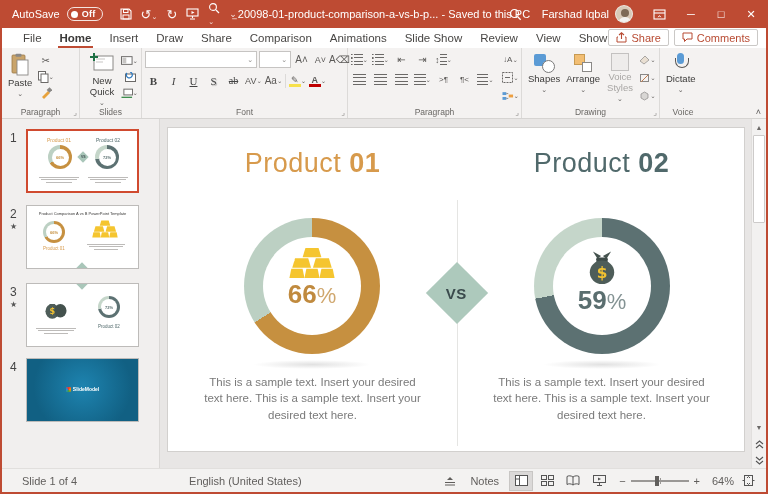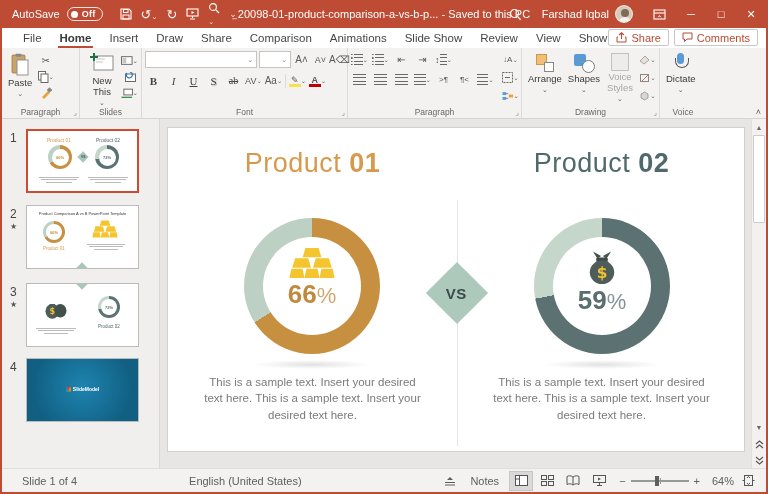--- a/index.html
+++ b/index.html
@@ -256,21 +256,21 @@
       <span class="launcher">⌟</span>
     </div>
 
     <div class="rgroup" style="width:62px">
       <div class="bigbtn">
         <svg width="24" height="22" viewBox="0 0 24 22">
           <rect x="4" y="3" width="19" height="14" fill="#fff" stroke="#8a8886"></rect>
           <path d="M6,6 h9 M6,9 h7" stroke="#c8c6c4" stroke-width="1.2"></path>
           <path d="M4,0 v8 M0,4 h8" stroke="#1E7145" stroke-width="2"></path>
         </svg>
-        <span>New This</span>
+        <span>New Quick</span>
         <span class="caret">⌄</span>
       </div>
       <div class="scol" style="margin-top:2px">
         <span class="sbtn">
           <svg width="12" height="9" viewBox="0 0 12 9">
               <rect x="0.5" y="0.5" width="11" height="8" fill="#fff" stroke="#6b6967"></rect>
               <rect x="1.5" y="1.5" width="4" height="6" fill="#c8c6c4"></rect>
             </svg>
           <span class="caret7">⌄</span>
         </span>
@@ -392,33 +392,33 @@
             </svg>
           <span class="caret7">⌄</span>
         </span>
       </div>
       <span class="glabel">Paragraph</span>
       <span class="launcher">⌟</span>
     </div>
 
     <div class="rgroup" style="width:138px">
       <div class="bigbtn">
+        <span class="ic-shapes">
+            <span class="sq"></span>
+            <span class="ci"></span>
+          </span>
+        <span>Shapes</span>
+        <span class="caret">⌄</span>
+      </div>
+      <div class="bigbtn">
         <span class="ic-arrange">
             <span class="a1"></span>
             <span class="a2"></span>
           </span>
         <span>Arrange</span>
-        <span class="caret">⌄</span>
-      </div>
-      <div class="bigbtn">
-        <span class="ic-shapes">
-            <span class="sq"></span>
-            <span class="ci"></span>
-          </span>
-        <span>Shapes</span>
         <span class="caret">⌄</span>
       </div>
       <div class="bigbtn grayed">
         <span class="qs-ic"></span>
         <span>Voice Styles</span>
         <span class="caret">⌄</span>
       </div>
       <div class="scol" style="margin-left:2px;margin-top:1px;gap:3px">
         <span class="sbtn">
           <svg width="11" height="10" viewBox="0 0 11 10">

